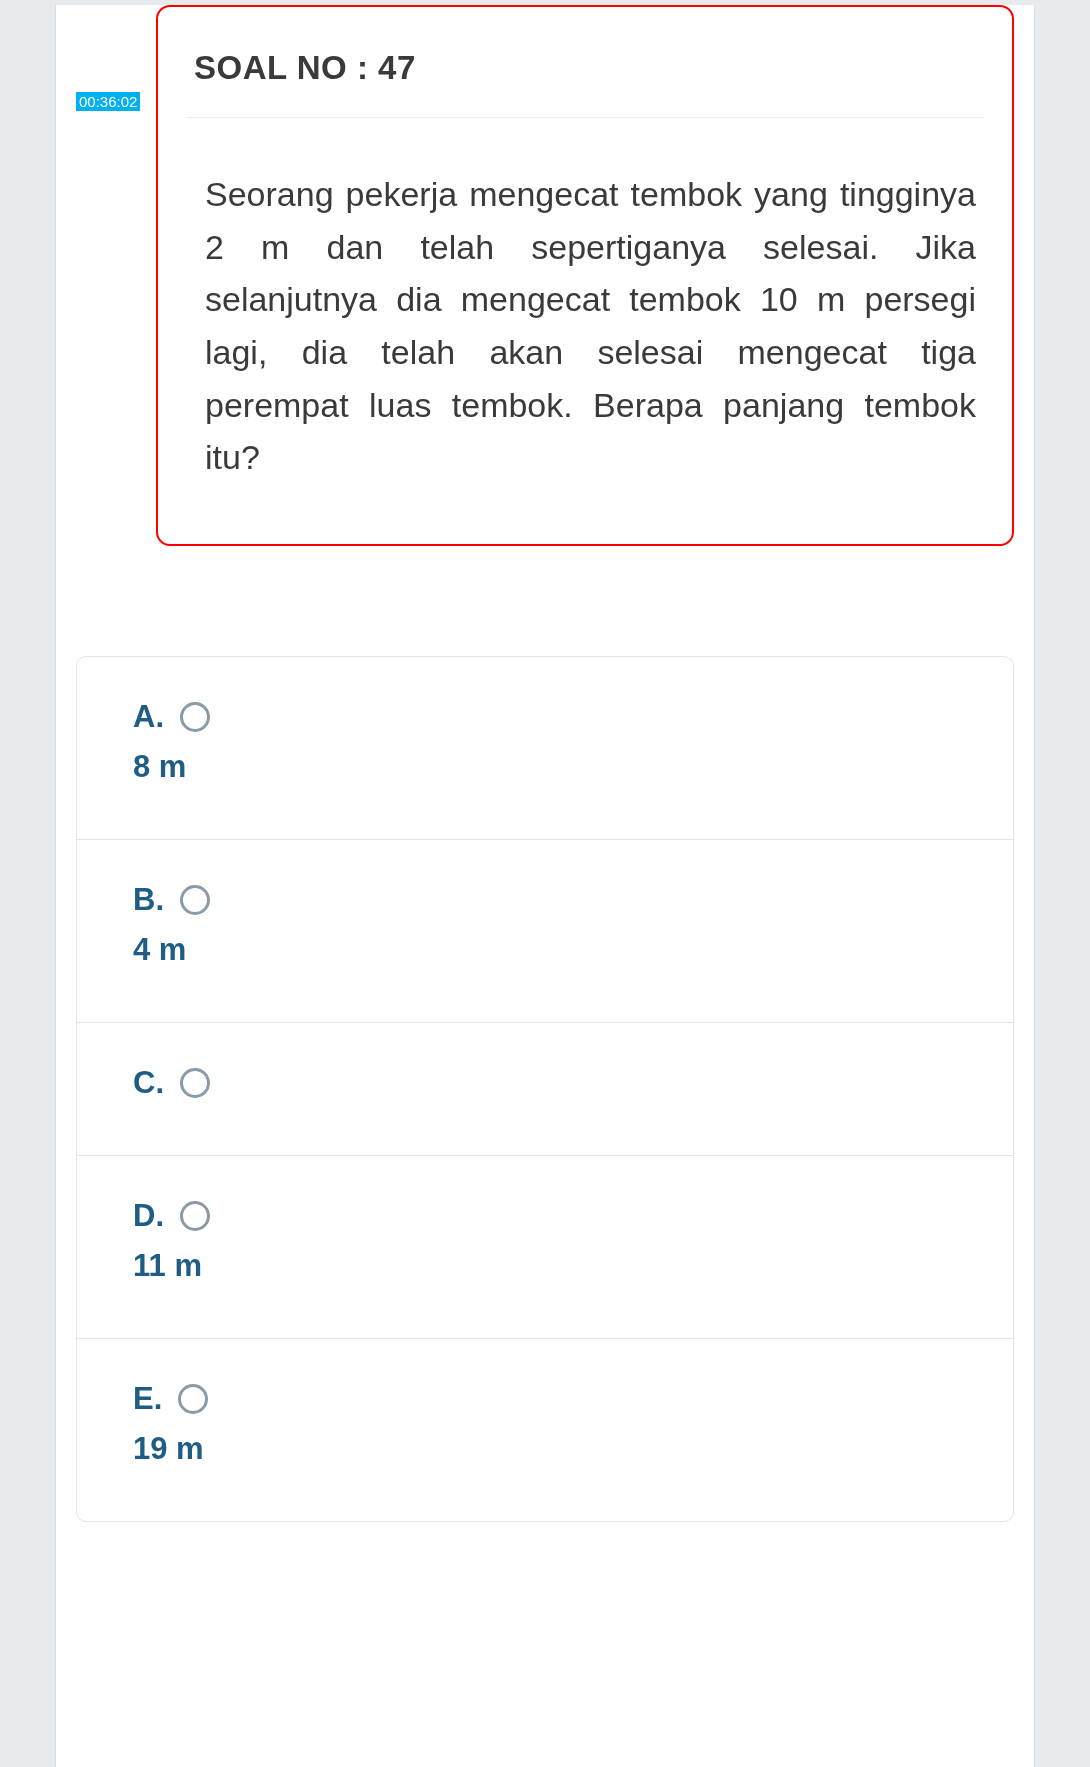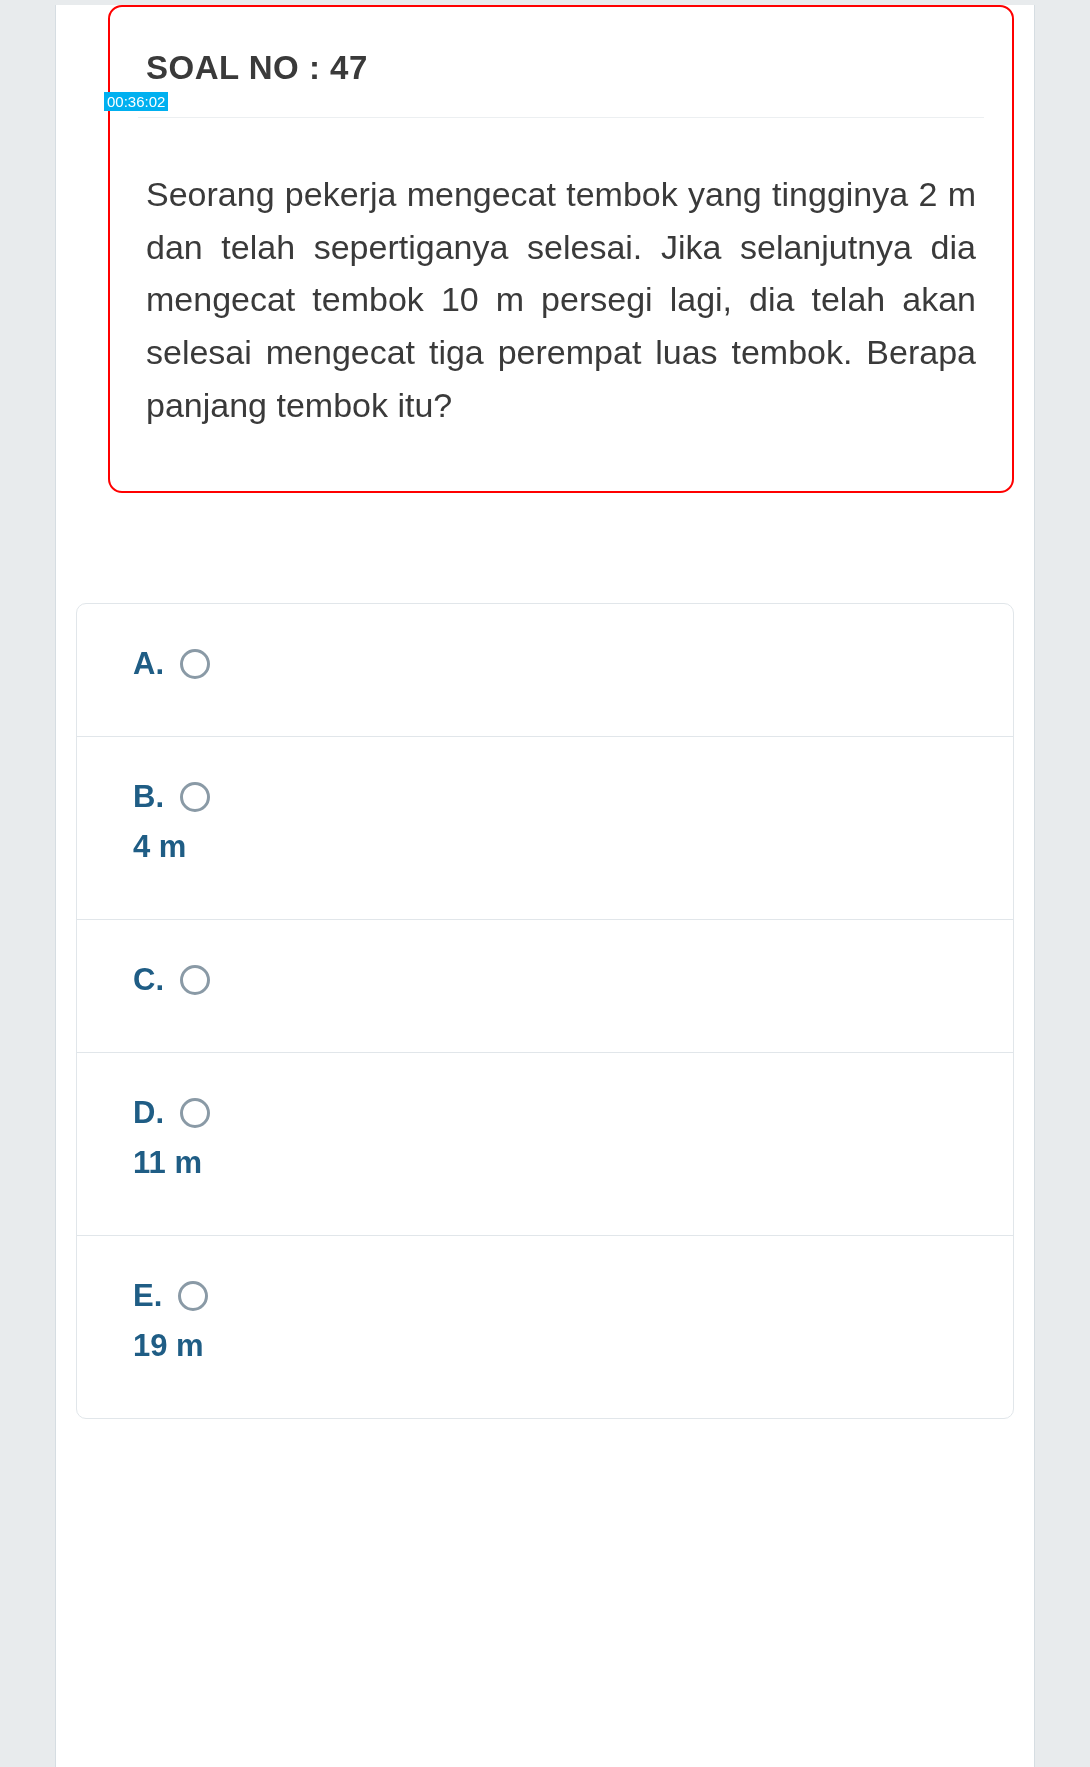--- a/index.html
+++ b/index.html
@@ -23,24 +23,23 @@
     position:absolute;
     top:87px;
     left:20px;
     background:#00b0f0;
     color:#ffffff;
     font-size:15px;
     line-height:1;
     padding:2px 3px;
     font-family:Arial,sans-serif;
     letter-spacing:0px;
-    margin-left:28px;
   }
   .question-card {
-    margin-left:32px;
+    margin-left:80px;
     margin-right:0;
     margin-top:5px;
     border:2.5px solid #ff0000;
     border-radius:14px;
     background:#ffffff;
     padding:0;
     overflow:hidden;
   }
   .question-header {
     padding:42px 36px 30px 36px;
@@ -48,21 +47,21 @@
     font-weight:700;
     color:#3a3a3a;
     letter-spacing:0.5px;
   }
   .question-divider {
     height:1px;
     background:#eceff1;
     margin:0 28px;
   }
   .question-body {
-    padding:50px 36px 60px 36px;
+    padding:50px 36px 60px 47px;
     font-size:34px;
     line-height:1.55;
     color:#3a3a3a;
     text-align:justify;
     text-justify:inter-word;
   }
   .answers {
     margin-top:110px;
     border:1px solid #e1e6ea;
     border-radius:10px;
@@ -112,20 +111,21 @@
     <div class="question-body">Seorang pekerja mengecat tembok yang tingginya 2 m dan telah sepertiganya selesai. Jika selanjutnya  dia mengecat tembok 10 m persegi lagi, dia telah akan selesai mengecat tiga perempat luas tembok. Berapa panjang tembok itu?</div>
   </div>
 
   <div class="answers">
 
     <div class="answer-row">
       <div class="answer-top">
         <span class="answer-letter">A.</span>
         <span class="radio-circle"></span>
       </div>
+      <div class="answer-text">8 m</div>
     </div>
 
     <div class="answer-row">
       <div class="answer-top">
         <span class="answer-letter">B.</span>
         <span class="radio-circle"></span>
       </div>
       <div class="answer-text">4 m</div>
     </div>
 

